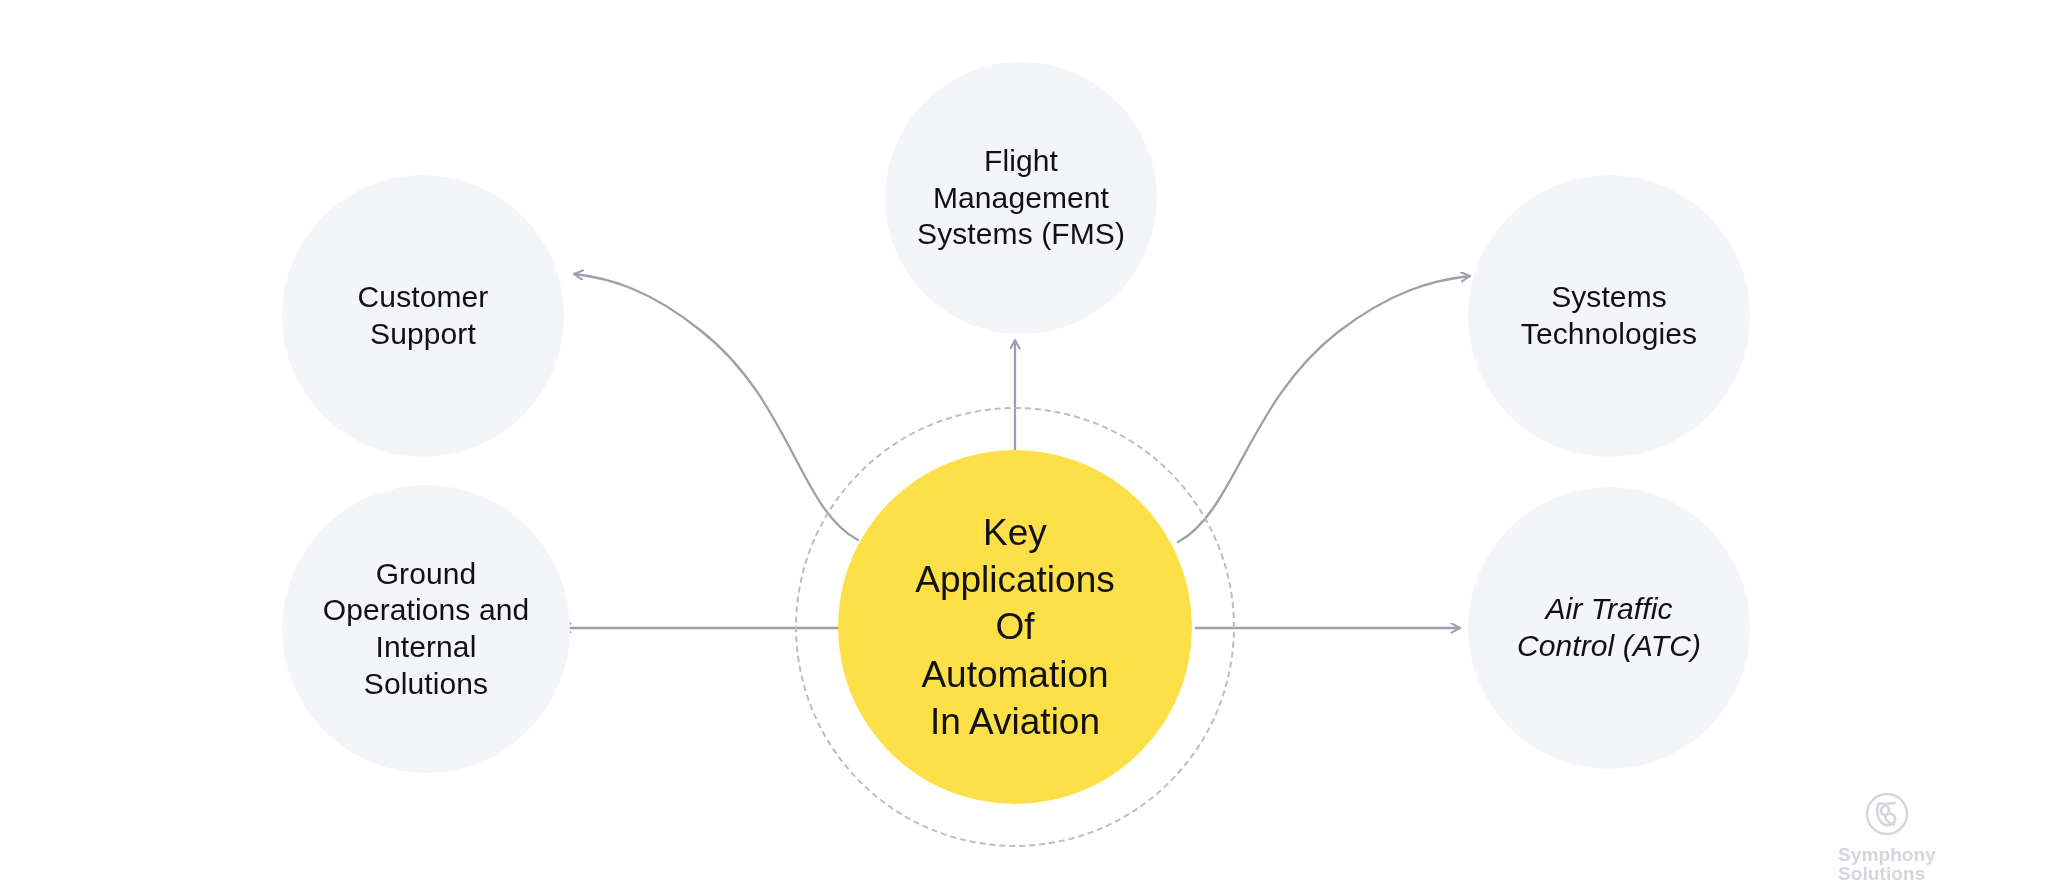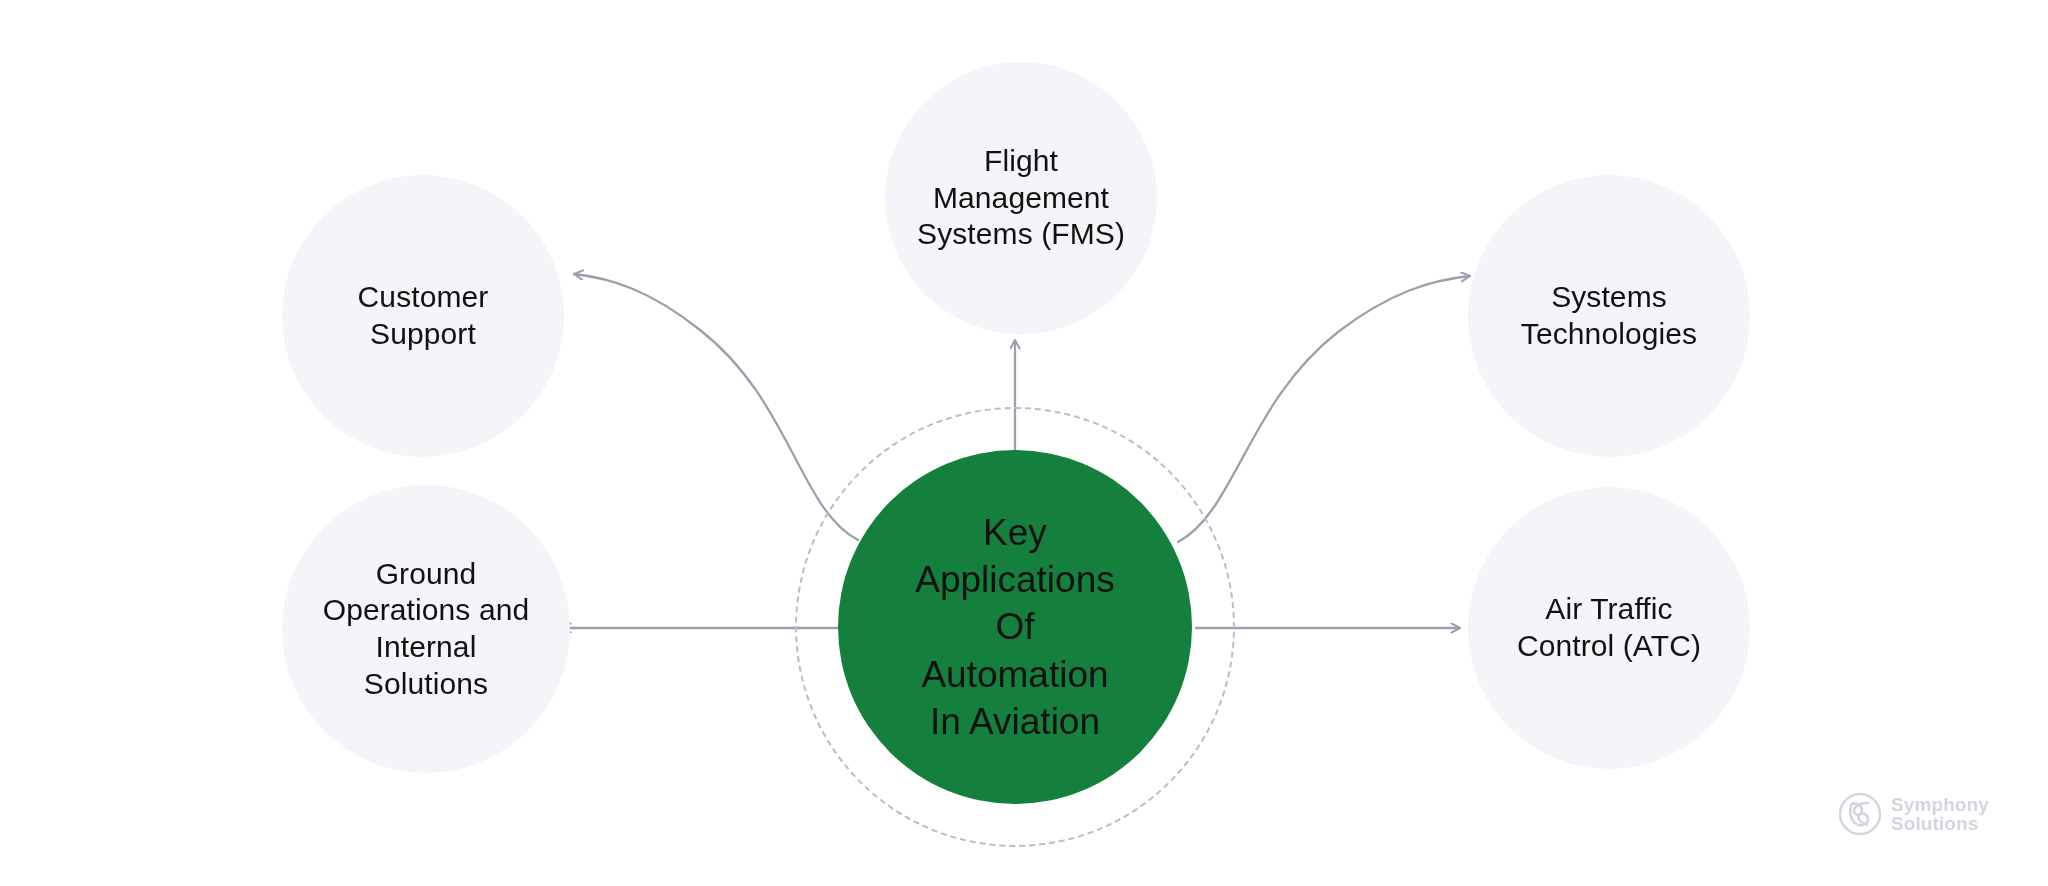--- a/index.html
+++ b/index.html
@@ -42,21 +42,21 @@
   }
   .satellite {
     background: #f4f5f9;
   }
   .satellite .node-label {
     font-size: 30px;
     font-weight: 400;
     letter-spacing: 0.1px;
   }
   .center-node {
-    background: #15803d;
+    background: #fde047;
     z-index: 3;
   }
   .center-node .node-label {
     font-size: 37px;
     font-weight: 400;
     line-height: 1.28;
   }
   #dashed-ring {
     position: absolute;
     border-radius: 50%;
@@ -65,20 +65,21 @@
     z-index: 1;
   }
   #watermark {
     position: absolute;
     left: 1838px;
     top: 792px;
     display: flex;
     align-items: center;
     gap: 9px;
     opacity: 1;
+    flex-direction: column;
   }
   #watermark .wm-text {
     color: #d3d6de;
     font-size: 19px;
     line-height: 1.02;
     font-weight: 600;
     letter-spacing: 0.1px;
     white-space: pre-line;
   }
 </style>
@@ -123,21 +124,21 @@
 Operations and
 Internal
 Solutions</span>
   </div>
 
   <div class="node satellite" style="left:1468px; top:175px; width:282px; height:282px;">
     <span class="node-label">Systems
 Technologies</span>
   </div>
 
-  <div class="node satellite" style="left:1468px; top:487px; width:282px; height:282px;">
+  <div class="node satellite" style="left:1468px; top:487px; width:282px; height:282px;font-style:italic;">
     <span class="node-label">Air Traffic
 Control (ATC)</span>
   </div>
 
   <div class="node center-node" style="left:838px; top:450px; width:354px; height:354px;">
     <span class="node-label">Key
 Applications
 Of
 Automation
 In Aviation</span>

